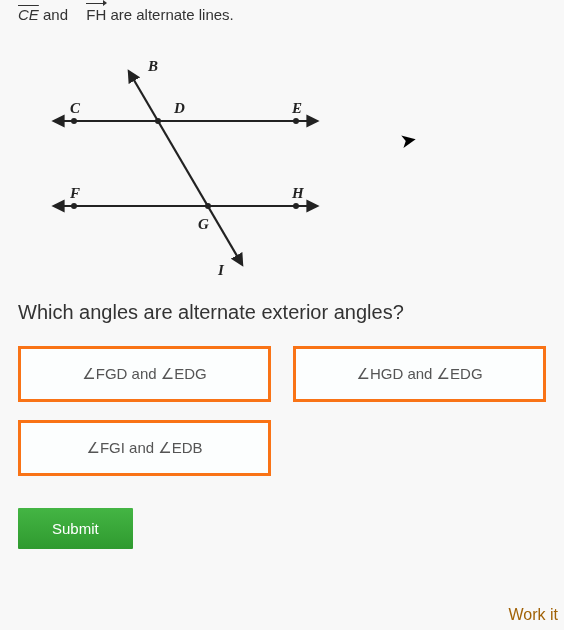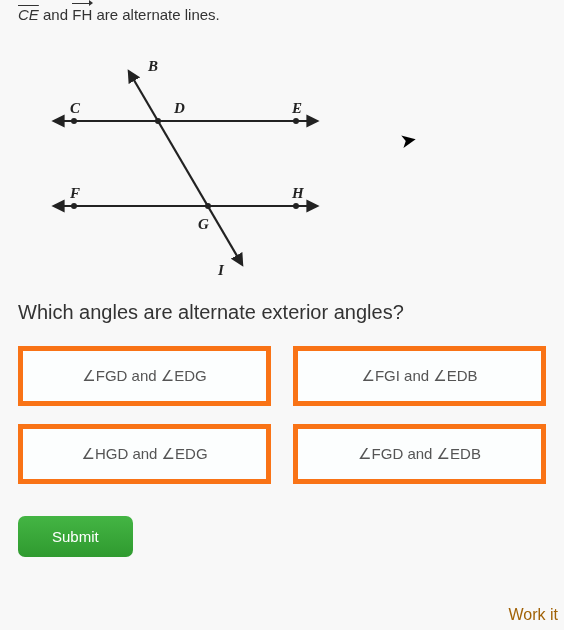--- a/index.html
+++ b/index.html
@@ -16,20 +16,21 @@
   .intro {
     font-size: 15px;
     color: #333;
     margin-bottom: 8px;
   }
   .line-over { text-decoration: overline; display: inline-block; font-style: italic; }
   .arrow-over {
     display: inline-block;
     position: relative;
     padding-top: 2px;
+    margin-left: 14px;
   }
   .arrow-over::before {
     content: "";
     position: absolute;
     top: -1px; left: 0; right: 2px;
     border-top: 1px solid #333;
   }
   .arrow-over::after {
     content: "";
     position: absolute;
@@ -51,36 +52,36 @@
     color: #333;
     margin: 8px 0 22px 0;
   }
   .options {
     display: grid;
     grid-template-columns: 1fr 1fr;
     gap: 18px 22px;
     margin-bottom: 32px;
   }
   .option {
-    border: 5px solid #f97316;
+    border: 3px solid #f97316;
     background: #fcfefe;
     padding: 16px 10px;
     text-align: center;
     font-size: 15px;
     color: #555;
     cursor: pointer;
   }
   .angle { font-family: sans-serif; }
   .submit {
     display: inline-block;
     background: #3aa53a;
     background: linear-gradient(#44b544, #2f9a2f);
     color: #fff;
     border: none;
-    border-radius: 7px;
+    border-radius: 1px;
     padding: 12px 34px;
     font-size: 15px;
     cursor: pointer;
   }
   .workit {
     position: absolute;
     right: 6px;
     bottom: 6px;
     color: #a16207;
     font-size: 16px;
@@ -134,27 +135,24 @@
     </svg>
   </div>
 
   <p class="question">Which angles are alternate exterior angles?</p>
 
   <div class="options">
     <div class="option">
       <span class="angle">∠</span><span>FGD</span><span> and </span><span class="angle">∠</span><span>EDG</span>
     </div>
     <div class="option">
-      <span class="angle">∠</span><span>FGI</span><span> and </span><span class="angle">∠</span><span>EDB</span>
-    </div>
-    <div class="option">
       <span class="angle">∠</span><span>HGD</span><span> and </span><span class="angle">∠</span><span>EDG</span>
     </div>
     <div class="option">
-      <span class="angle">∠</span><span>FGD</span><span> and </span><span class="angle">∠</span><span>EDB</span>
+      <span class="angle">∠</span><span>FGI</span><span> and </span><span class="angle">∠</span><span>EDB</span>
     </div>
   </div>
 
   <button class="submit">Submit</button>
 </div>
 
 <div class="workit">Work it</div>
 <div class="cursor">➤</div>
 
 </body></html>

